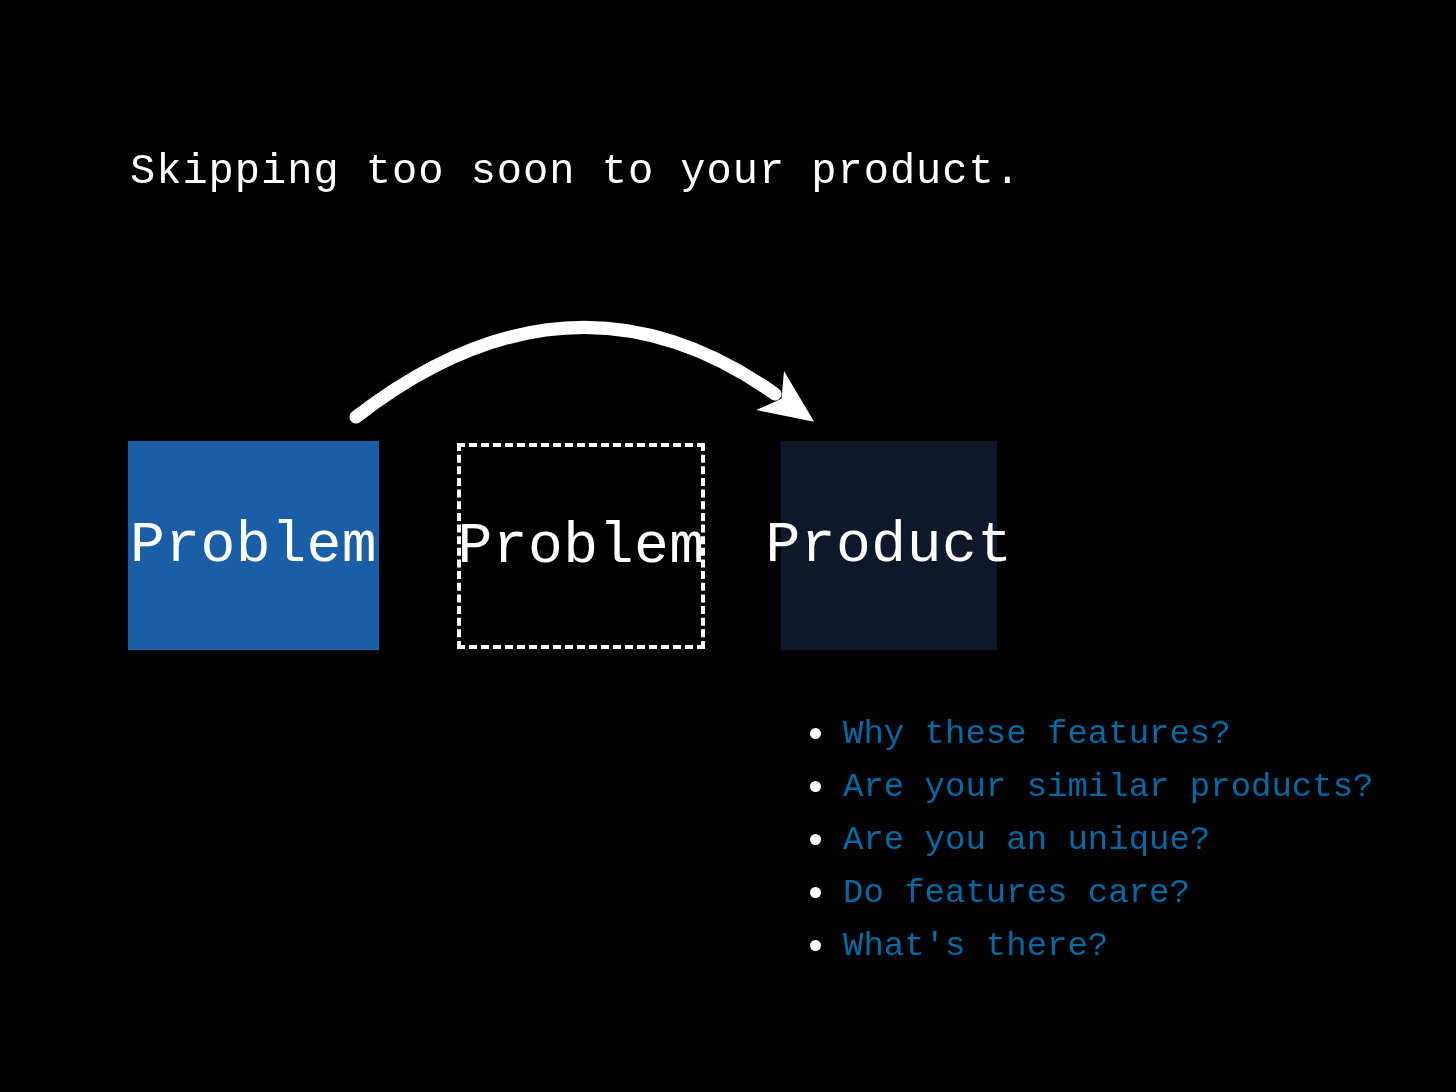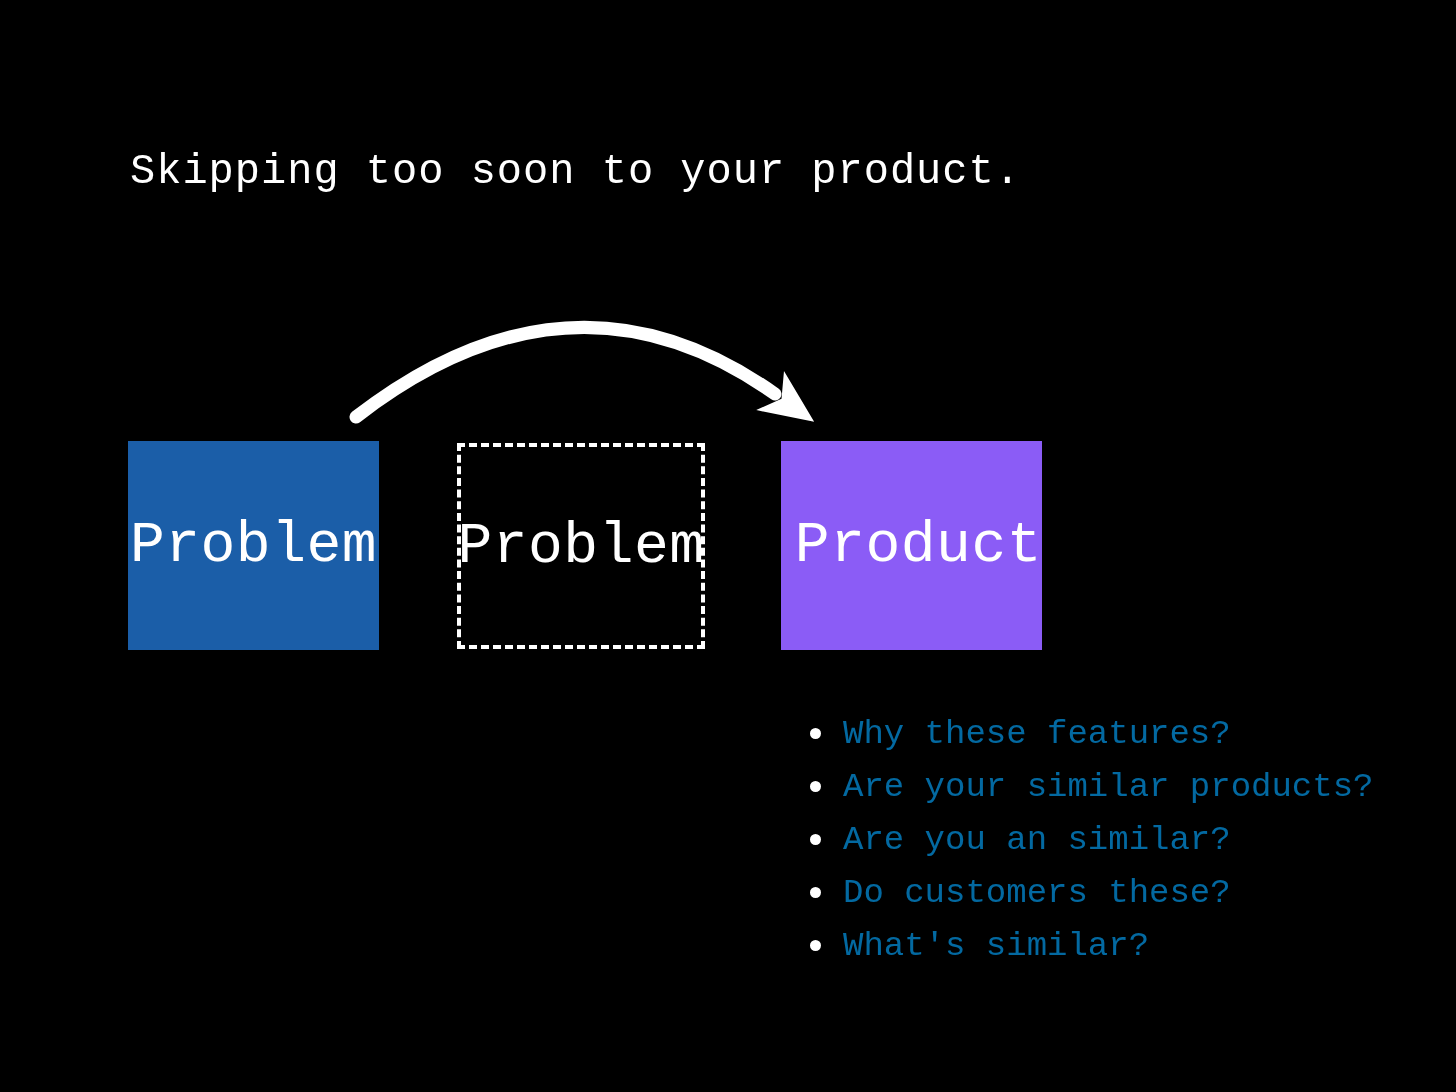--- a/index.html
+++ b/index.html
@@ -58,24 +58,23 @@
     left: 457px;
     top: 443px;
     width: 248px;
     height: 206px;
     background: transparent;
     border: 4px dashed #ffffff;
   }
   .box-product {
     left: 781px;
     top: 441px;
-    width: 261px;
+    width: 216px;
     height: 209px;
-    background: #8b5cf6;
-    justify-content: flex-end;
+    background: #0f172a;
   }
   .bullet-list {
     position: absolute;
     left: 810px;
     top: 707px;
     margin: 0;
     padding: 0;
     list-style: none;
   }
   .bullet-item {
@@ -128,25 +127,25 @@
     <li class="bullet-item">
       <span class="bullet-dot"></span>
       <span>Why these features?</span>
     </li>
     <li class="bullet-item">
       <span class="bullet-dot"></span>
       <span>Are your similar products?</span>
     </li>
     <li class="bullet-item">
       <span class="bullet-dot"></span>
-      <span>Are you an similar?</span>
+      <span>Are you an unique?</span>
     </li>
     <li class="bullet-item">
       <span class="bullet-dot"></span>
-      <span>Do customers these?</span>
+      <span>Do features care?</span>
     </li>
     <li class="bullet-item">
       <span class="bullet-dot"></span>
-      <span>What's similar?</span>
+      <span>What's there?</span>
     </li>
   </ul>
 
 </div>
 
 </body></html>

